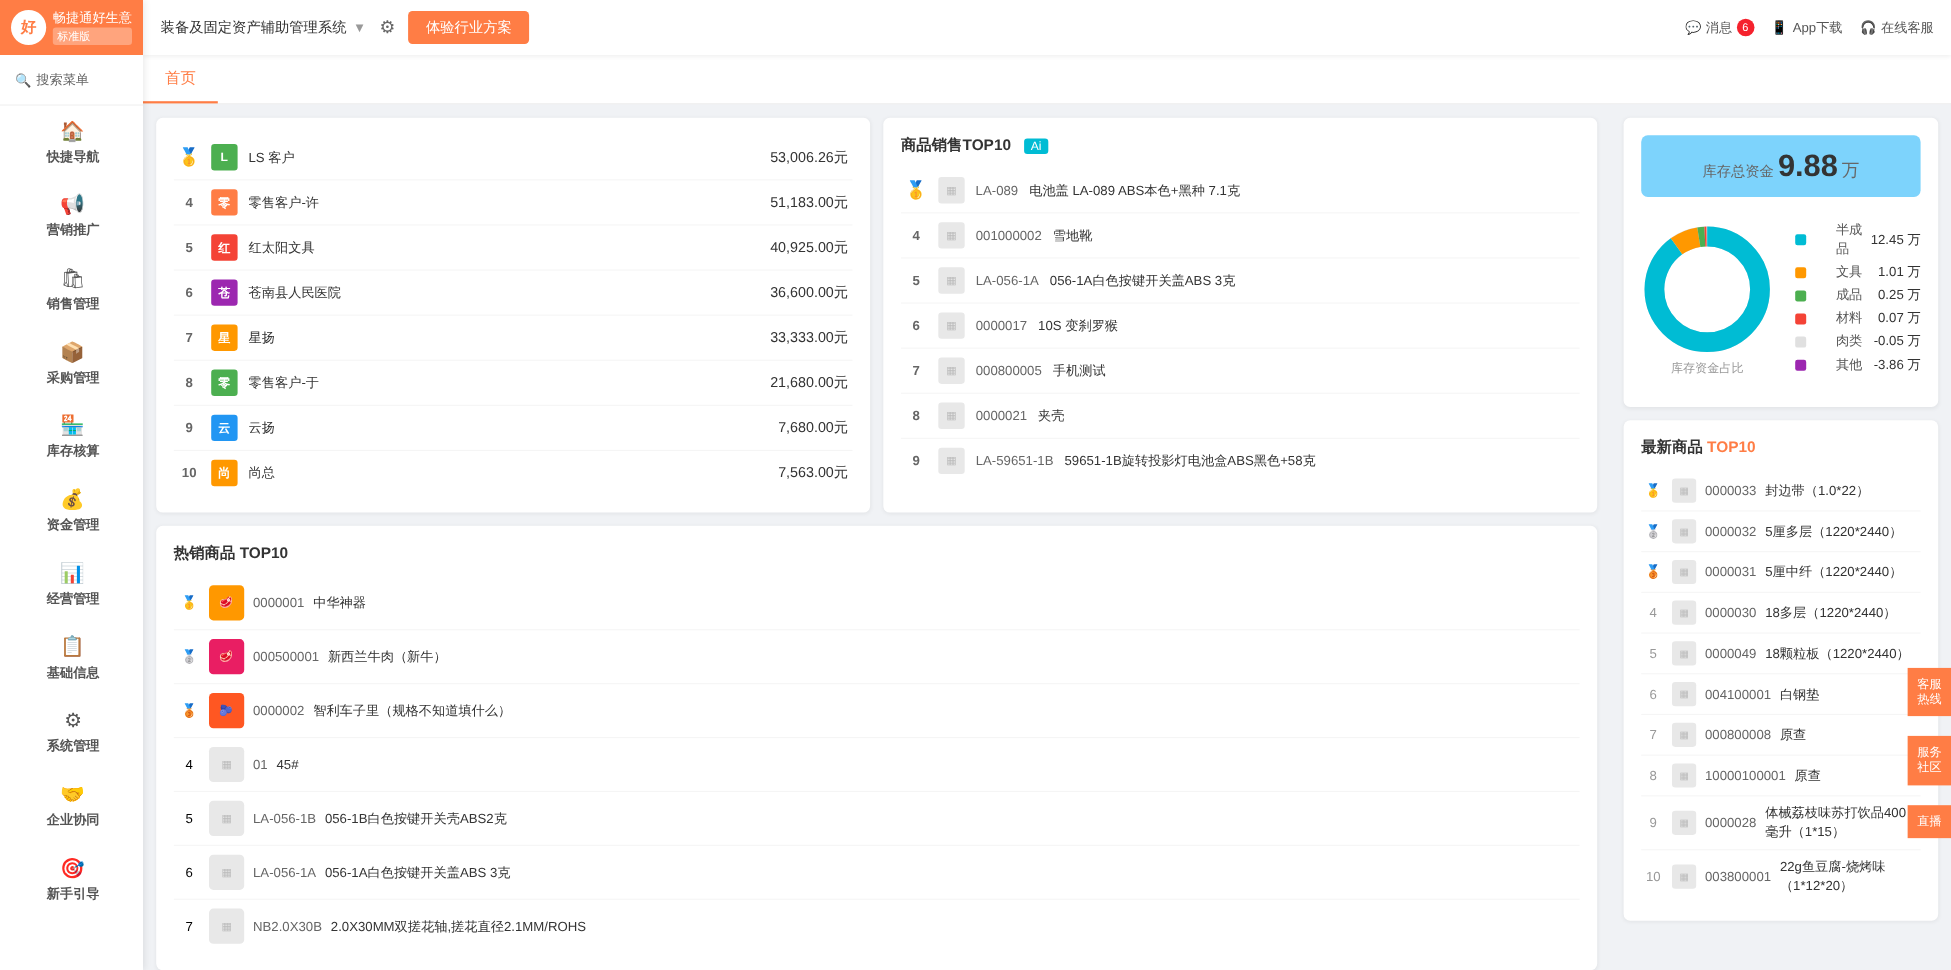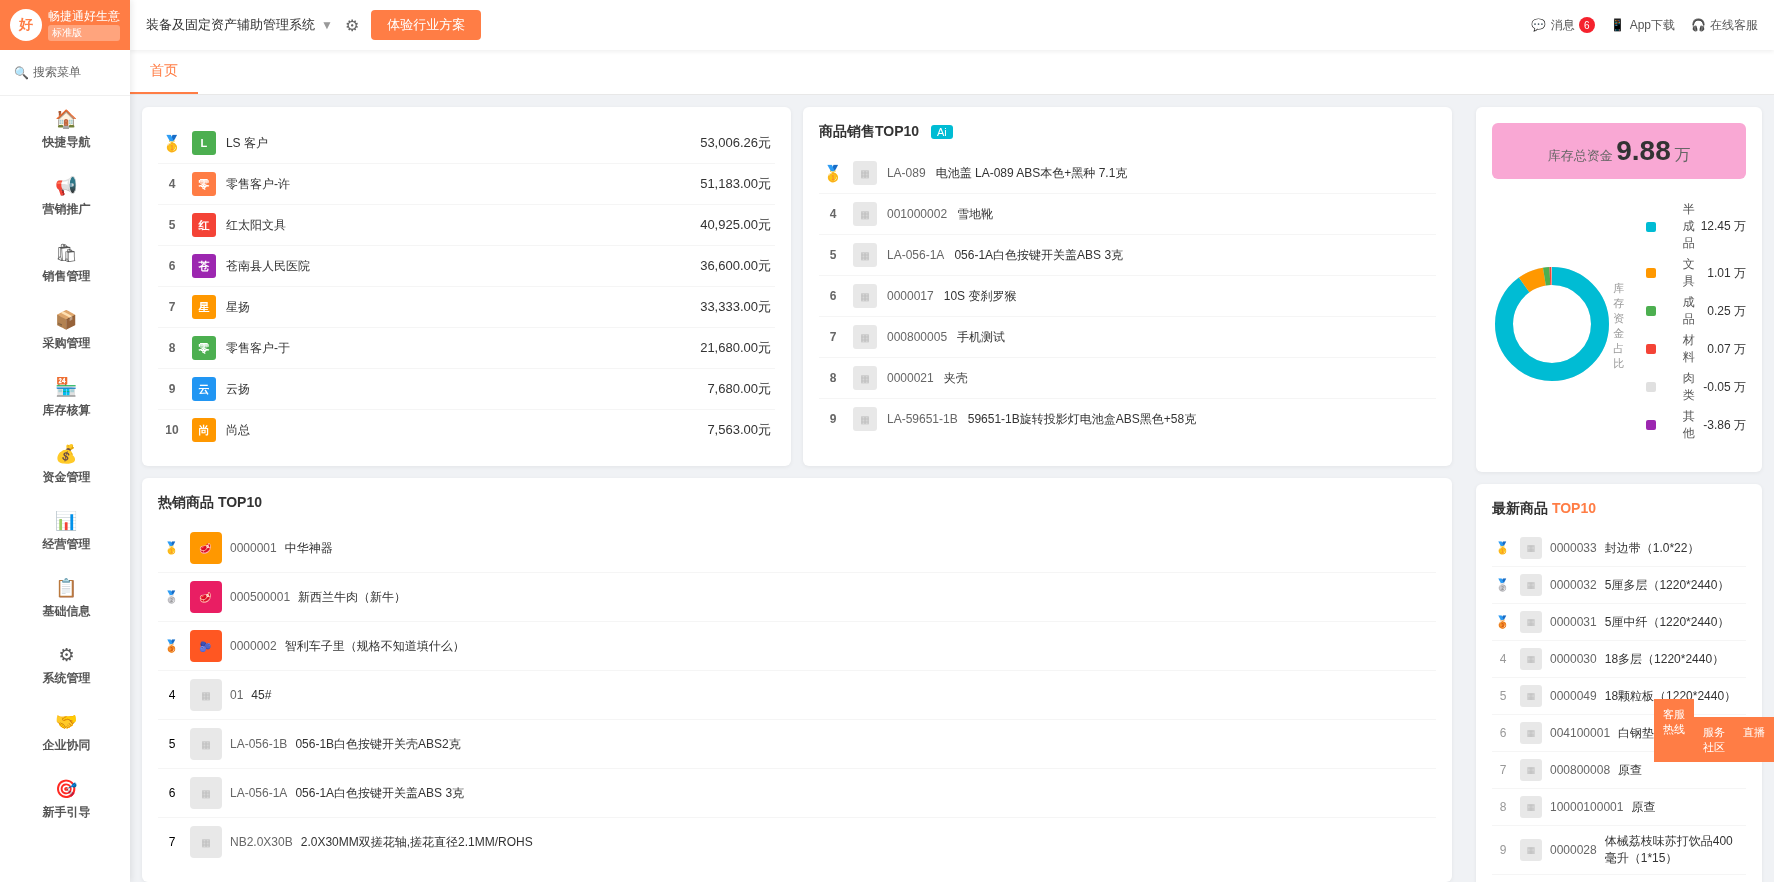--- a/index.html
+++ b/index.html
@@ -222,21 +222,21 @@
       display: flex; align-items: center; justify-content: center;
       color: #bbb; font-size: 10px;
     }
     .hot-code { color: #666; font-size: 12px; }
     .hot-name { color: #333; font-size: 12px; }
 
     
     .inventory-total {
       text-align: center;
       padding: 12px;
-      background: #f9a8d4;
+      background: #7dd3fc;
       border-radius: 6px;
       margin-bottom: 12px;
     }
     .inventory-total-label { font-size: 13px; color: #666; }
     .inventory-total-value { font-size: 28px; font-weight: bold; color: #333; }
     .inventory-total-unit { font-size: 16px; color: #666; }
 
     .chart-area {
       display: flex;
       align-items: center;
@@ -301,21 +301,21 @@
       gap: 12px;
     }
     .two-col > * { flex: 1; min-width: 0; }
 
     
     .float-buttons {
       position: fixed;
       right: 0;
       bottom: 120px;
       display: flex;
-      flex-direction: row;
+      flex-direction: column;
       z-index: 100;
       font-family: Liberation Serif, serif;
     }
     .float-btn {
       background: #ff7d45;
       color: #fff;
       font-size: 11px;
       padding: 8px 6px;
       text-align: center;
       cursor: pointer;
@@ -588,21 +588,21 @@
 
     <div class="content-right">
 
       <div class="card">
         <div class="inventory-total">
           <span class="inventory-total-label">库存总资金</span>
           <span class="inventory-total-value">9.88</span>
           <span class="inventory-total-unit">万</span>
         </div>
         <div class="chart-area">
-          <div style="display:flex;flex-direction:row;align-items:center;">
+          <div style="display:flex;flex-direction:column;align-items:center;">
             <div class="donut-container">
               <svg class="donut-svg" viewBox="0 0 120 120">
 
                 <circle cx="60" cy="60" r="48" fill="none" stroke="#e0e0e0" stroke-width="18"></circle>
 
                 <circle cx="60" cy="60" r="48" fill="none" stroke="#00bcd4" stroke-width="18" stroke-dasharray="271.43 301.59" stroke-dashoffset="0" transform="rotate(-90 60 60)"></circle>
 
                 <circle cx="60" cy="60" r="48" fill="none" stroke="#ff9800" stroke-width="18" stroke-dasharray="22.03 301.59" stroke-dashoffset="-271.43" transform="rotate(-90 60 60)"></circle>
 
                 <circle cx="60" cy="60" r="48" fill="none" stroke="#4CAF50" stroke-width="18" stroke-dasharray="5.47 301.59" stroke-dashoffset="-293.46" transform="rotate(-90 60 60)"></circle>

